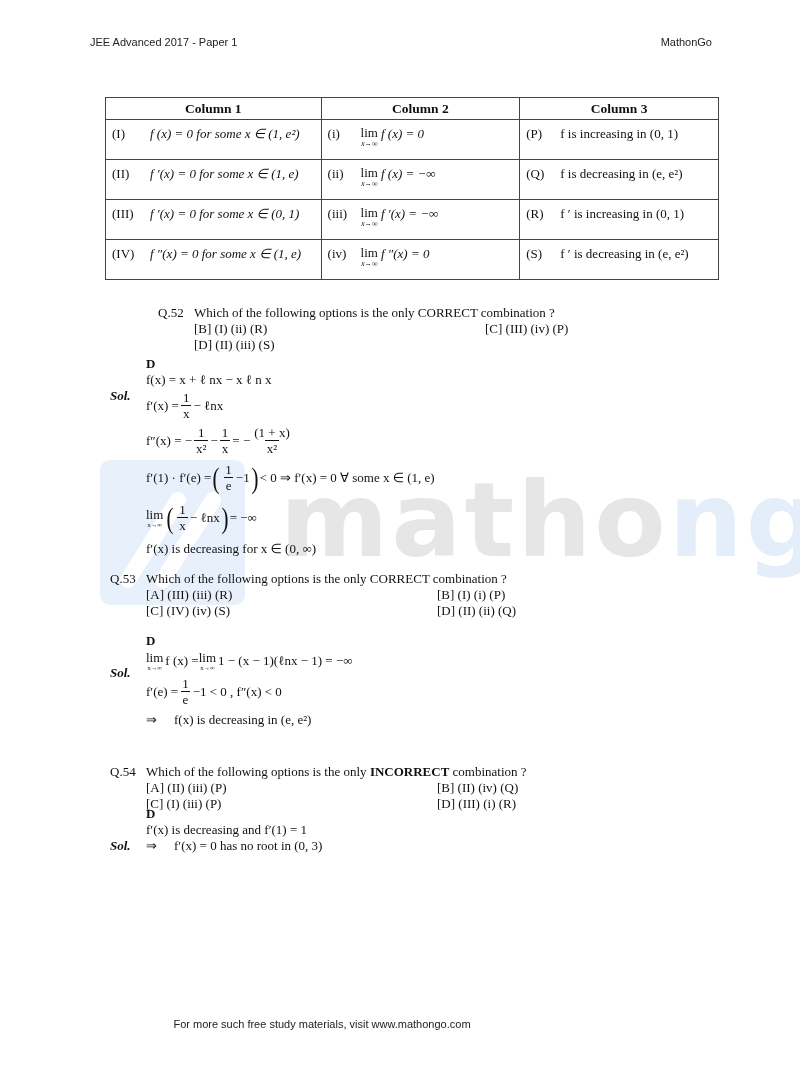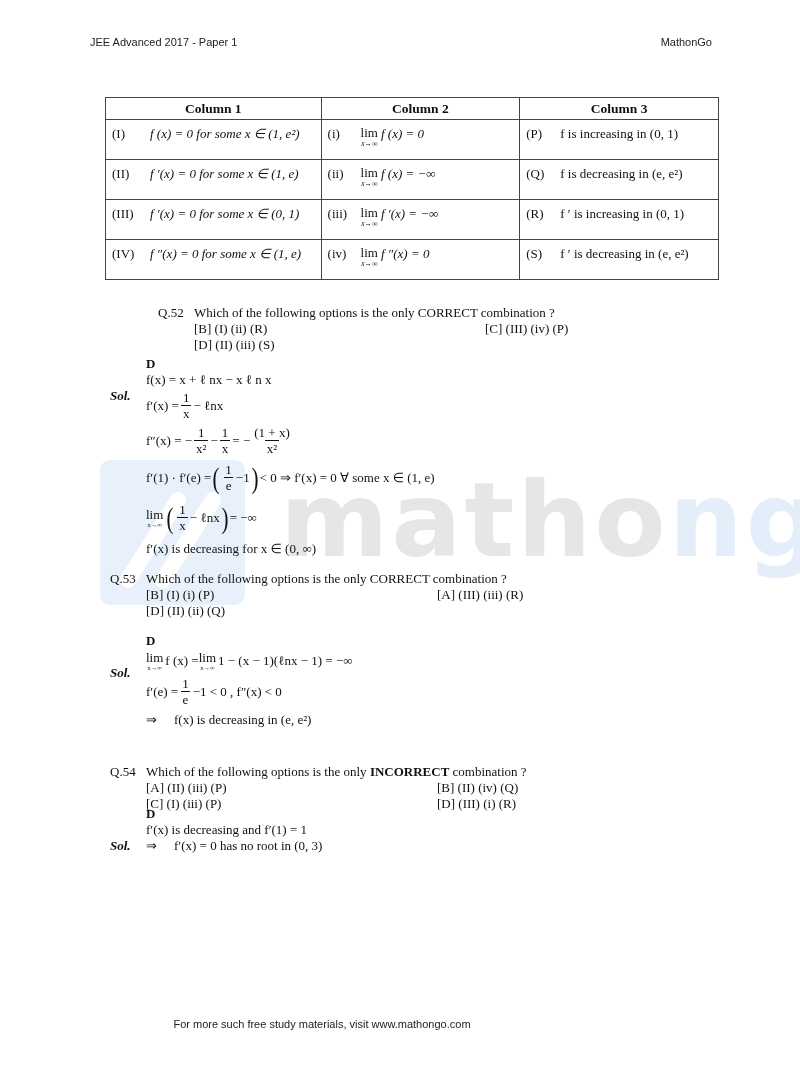--- a/index.html
+++ b/index.html
@@ -260,22 +260,23 @@
   </div>
   <div class="math" style="top:541px;">
     <span>f′(x) is decreasing for x ∈ (0, ∞)</span>
   </div>
 
   <div class="q" style="top:571px;">
     <span class="num">Q.53</span>
     <div class="body">
       <div class="line">Which of the following options is the only CORRECT combination ?</div>
       <div class="opts">
+        <div>[A] (III) (iii) (R)</div>
         <div>[B] (I) (i) (P)</div>
-        <div>[A] (III) (iii) (R)</div>
+        <div>[C] (IV) (iv) (S)</div>
         <div>[D] (II) (ii) (Q)</div>
       </div>
     </div>
   </div>
 
   <div class="sol" style="top:633px;">
     <span class="tag">Sol.</span>
     <span class="ans">D</span>
   </div>
   <div class="math" style="top:651px;">

